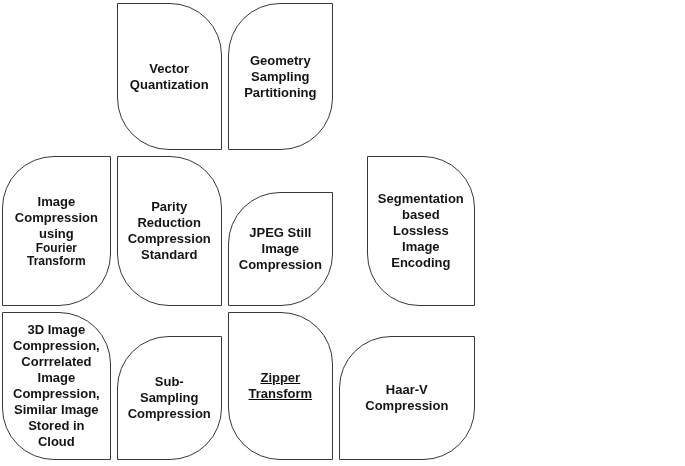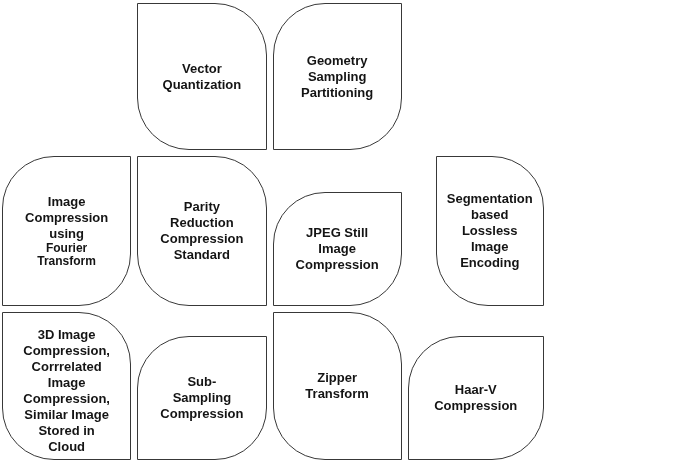--- a/index.html
+++ b/index.html
@@ -11,21 +11,21 @@
   html, body { background: var(--bg); }
   body {
     font-family: "Liberation Sans", "DejaVu Sans", sans-serif;
   }
   .canvas {
     position: relative;
     width: 685px;
     height: 466px;
     background: var(--bg);
     display: grid;
-    grid-template-columns: repeat(5, 1fr);
+    grid-template-columns: repeat(6, 1fr);
     grid-template-rows: 147px 150px 148px;
     column-gap: 6px;
     row-gap: 6px;
     padding: 3px 6px 6px 2px;
   }
   .box {
     background: var(--bg);
     border: 1.6px solid var(--border-color);
     display: flex;
     align-items: center;
@@ -94,40 +94,40 @@
     </div>
     <div class="box corner-b" style="grid-area: 2 / 4; margin-left: 28px;">
       <div class="label">
         <div class="line">Segmentation</div>
         <div class="line">based</div>
         <div class="line">Lossless</div>
         <div class="line">Image</div>
         <div class="line">Encoding</div>
       </div>
     </div>
-    <div class="box corner-b" style="grid-area: 3 / 1; align-items: flex-end;">
+    <div class="box corner-b" style="grid-area: 3 / 1;">
       <div class="label">
         <div class="line">3D Image</div>
         <div class="line">Compression,</div>
         <div class="line">Corrrelated</div>
         <div class="line">Image</div>
         <div class="line">Compression,</div>
         <div class="line">Similar Image</div>
         <div class="line">Stored in</div>
         <div class="line">Cloud</div>
       </div>
     </div>
     <div class="box corner-a" style="grid-area: 3 / 2; margin-top: 24px;">
       <div class="label">
         <div class="line">Sub-</div>
         <div class="line">Sampling</div>
         <div class="line">Compression</div>
       </div>
     </div>
-    <div class="box corner-b" style="grid-area: 3 / 3;">
+    <div class="box corner-b" style="grid-area: 3 / 3; text-decoration: underline;">
       <div class="label">
         <div class="line">Zipper</div>
         <div class="line">Transform</div>
       </div>
     </div>
     <div class="box corner-a" style="grid-area: 3 / 4; margin-top: 24px;">
       <div class="label">
         <div class="line">Haar-V</div>
         <div class="line">Compression</div>
       </div>

